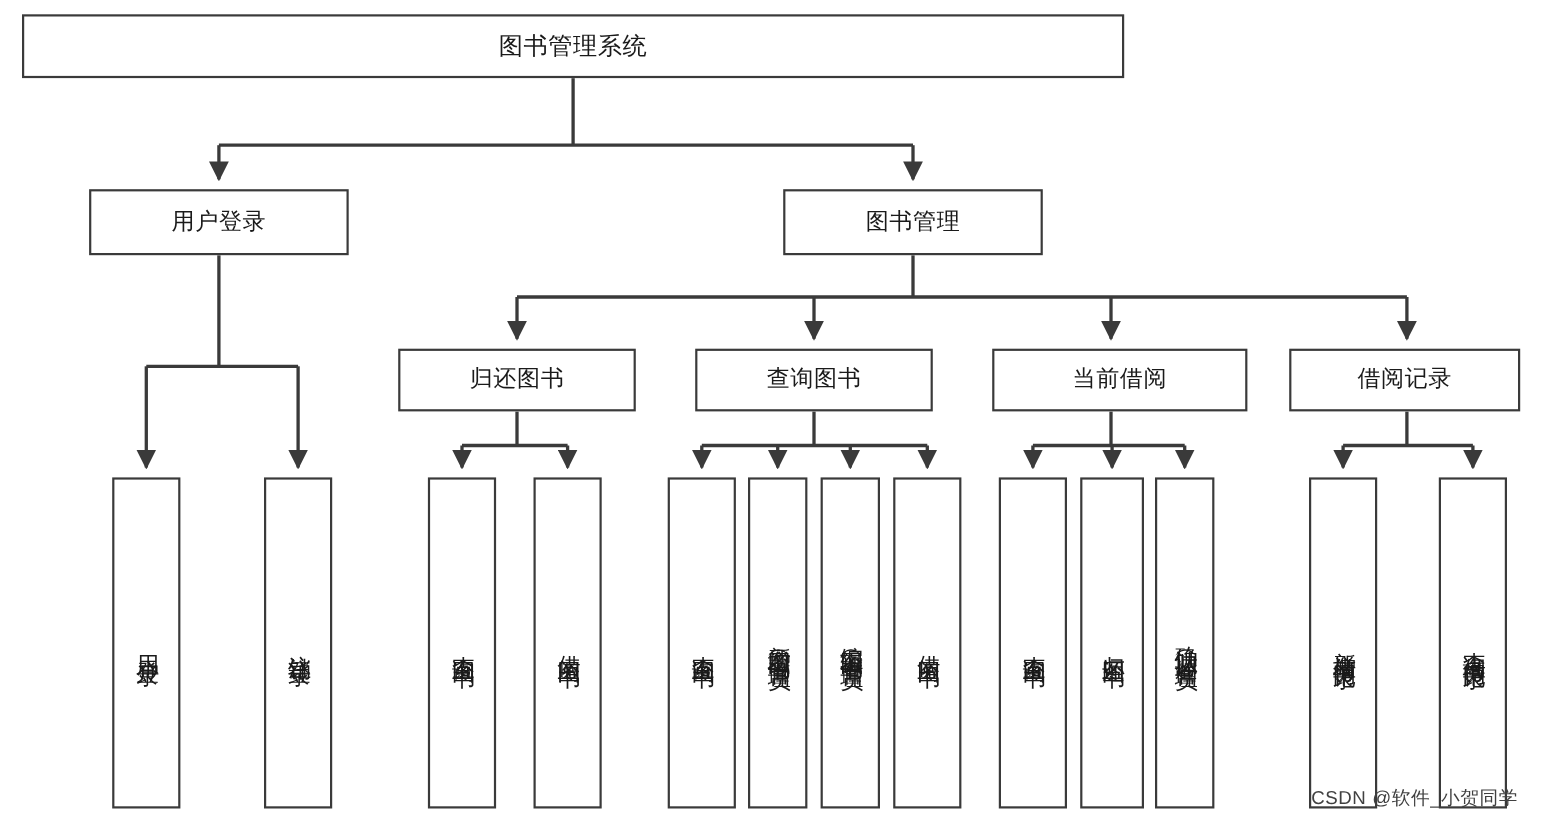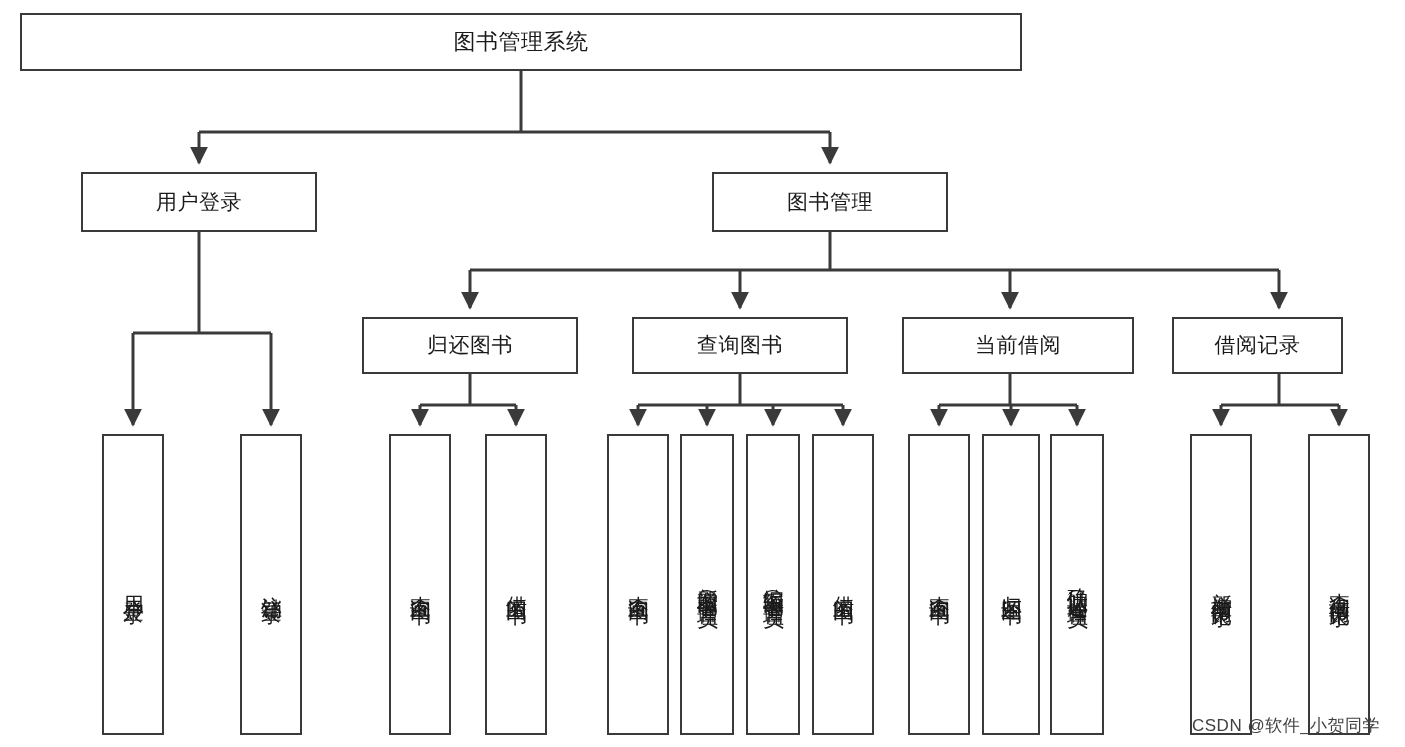--- a/index.html
+++ b/index.html
@@ -139,21 +139,21 @@
 
   <div class="node horiz" id="node-l3-0" style="left: 362px; top: 317px; width: 216px; height: 57px;">
     <span class="label">归还图书</span>
   </div>
   <div class="node horiz" id="node-l3-1" style="left: 632px; top: 317px; width: 216px; height: 57px;">
     <span class="label">查询图书</span>
   </div>
   <div class="node horiz" id="node-l3-2" style="left: 902px; top: 317px; width: 232px; height: 57px;">
     <span class="label">当前借阅</span>
   </div>
-  <div class="node horiz" id="node-l3-3" style="left: 1172px; top: 317px; width: 171px; height: 57px;">
+  <div class="node horiz" id="node-l3-3" style="left: 1172px; top: 317px; width: 210px; height: 57px;">
     <span class="label">借阅记录</span>
   </div>
 
   <div class="node vert" id="node-leaf-0" style="left: 102px; top: 434px; width: 62px; height: 301px;">
     <span class="label">用户登录</span>
   </div>
   <div class="node vert" id="node-leaf-1" style="left: 240px; top: 434px; width: 62px; height: 301px;">
     <span class="label">注销登录</span>
   </div>
   <div class="node vert" id="node-leaf-2" style="left: 389px; top: 434px; width: 62px; height: 301px;">

